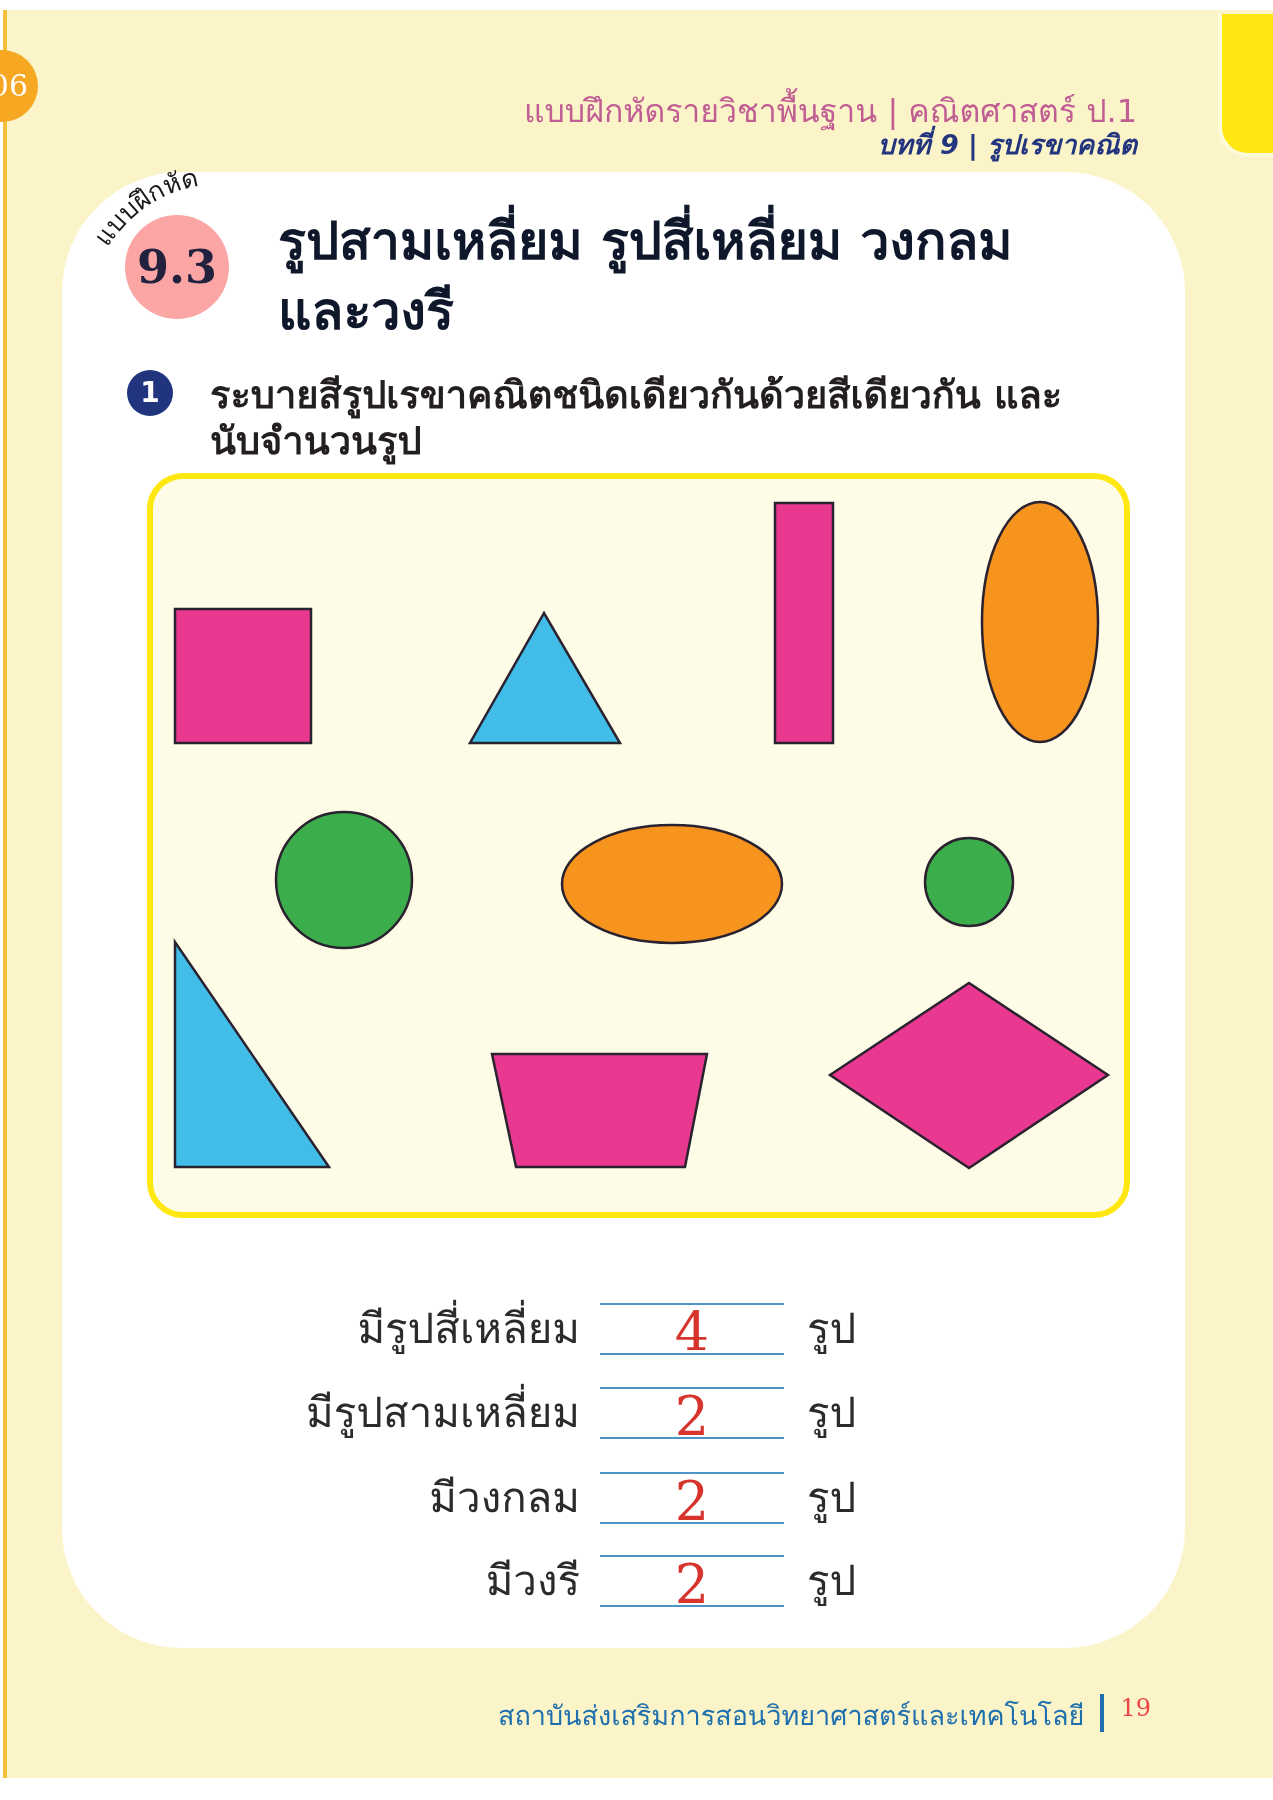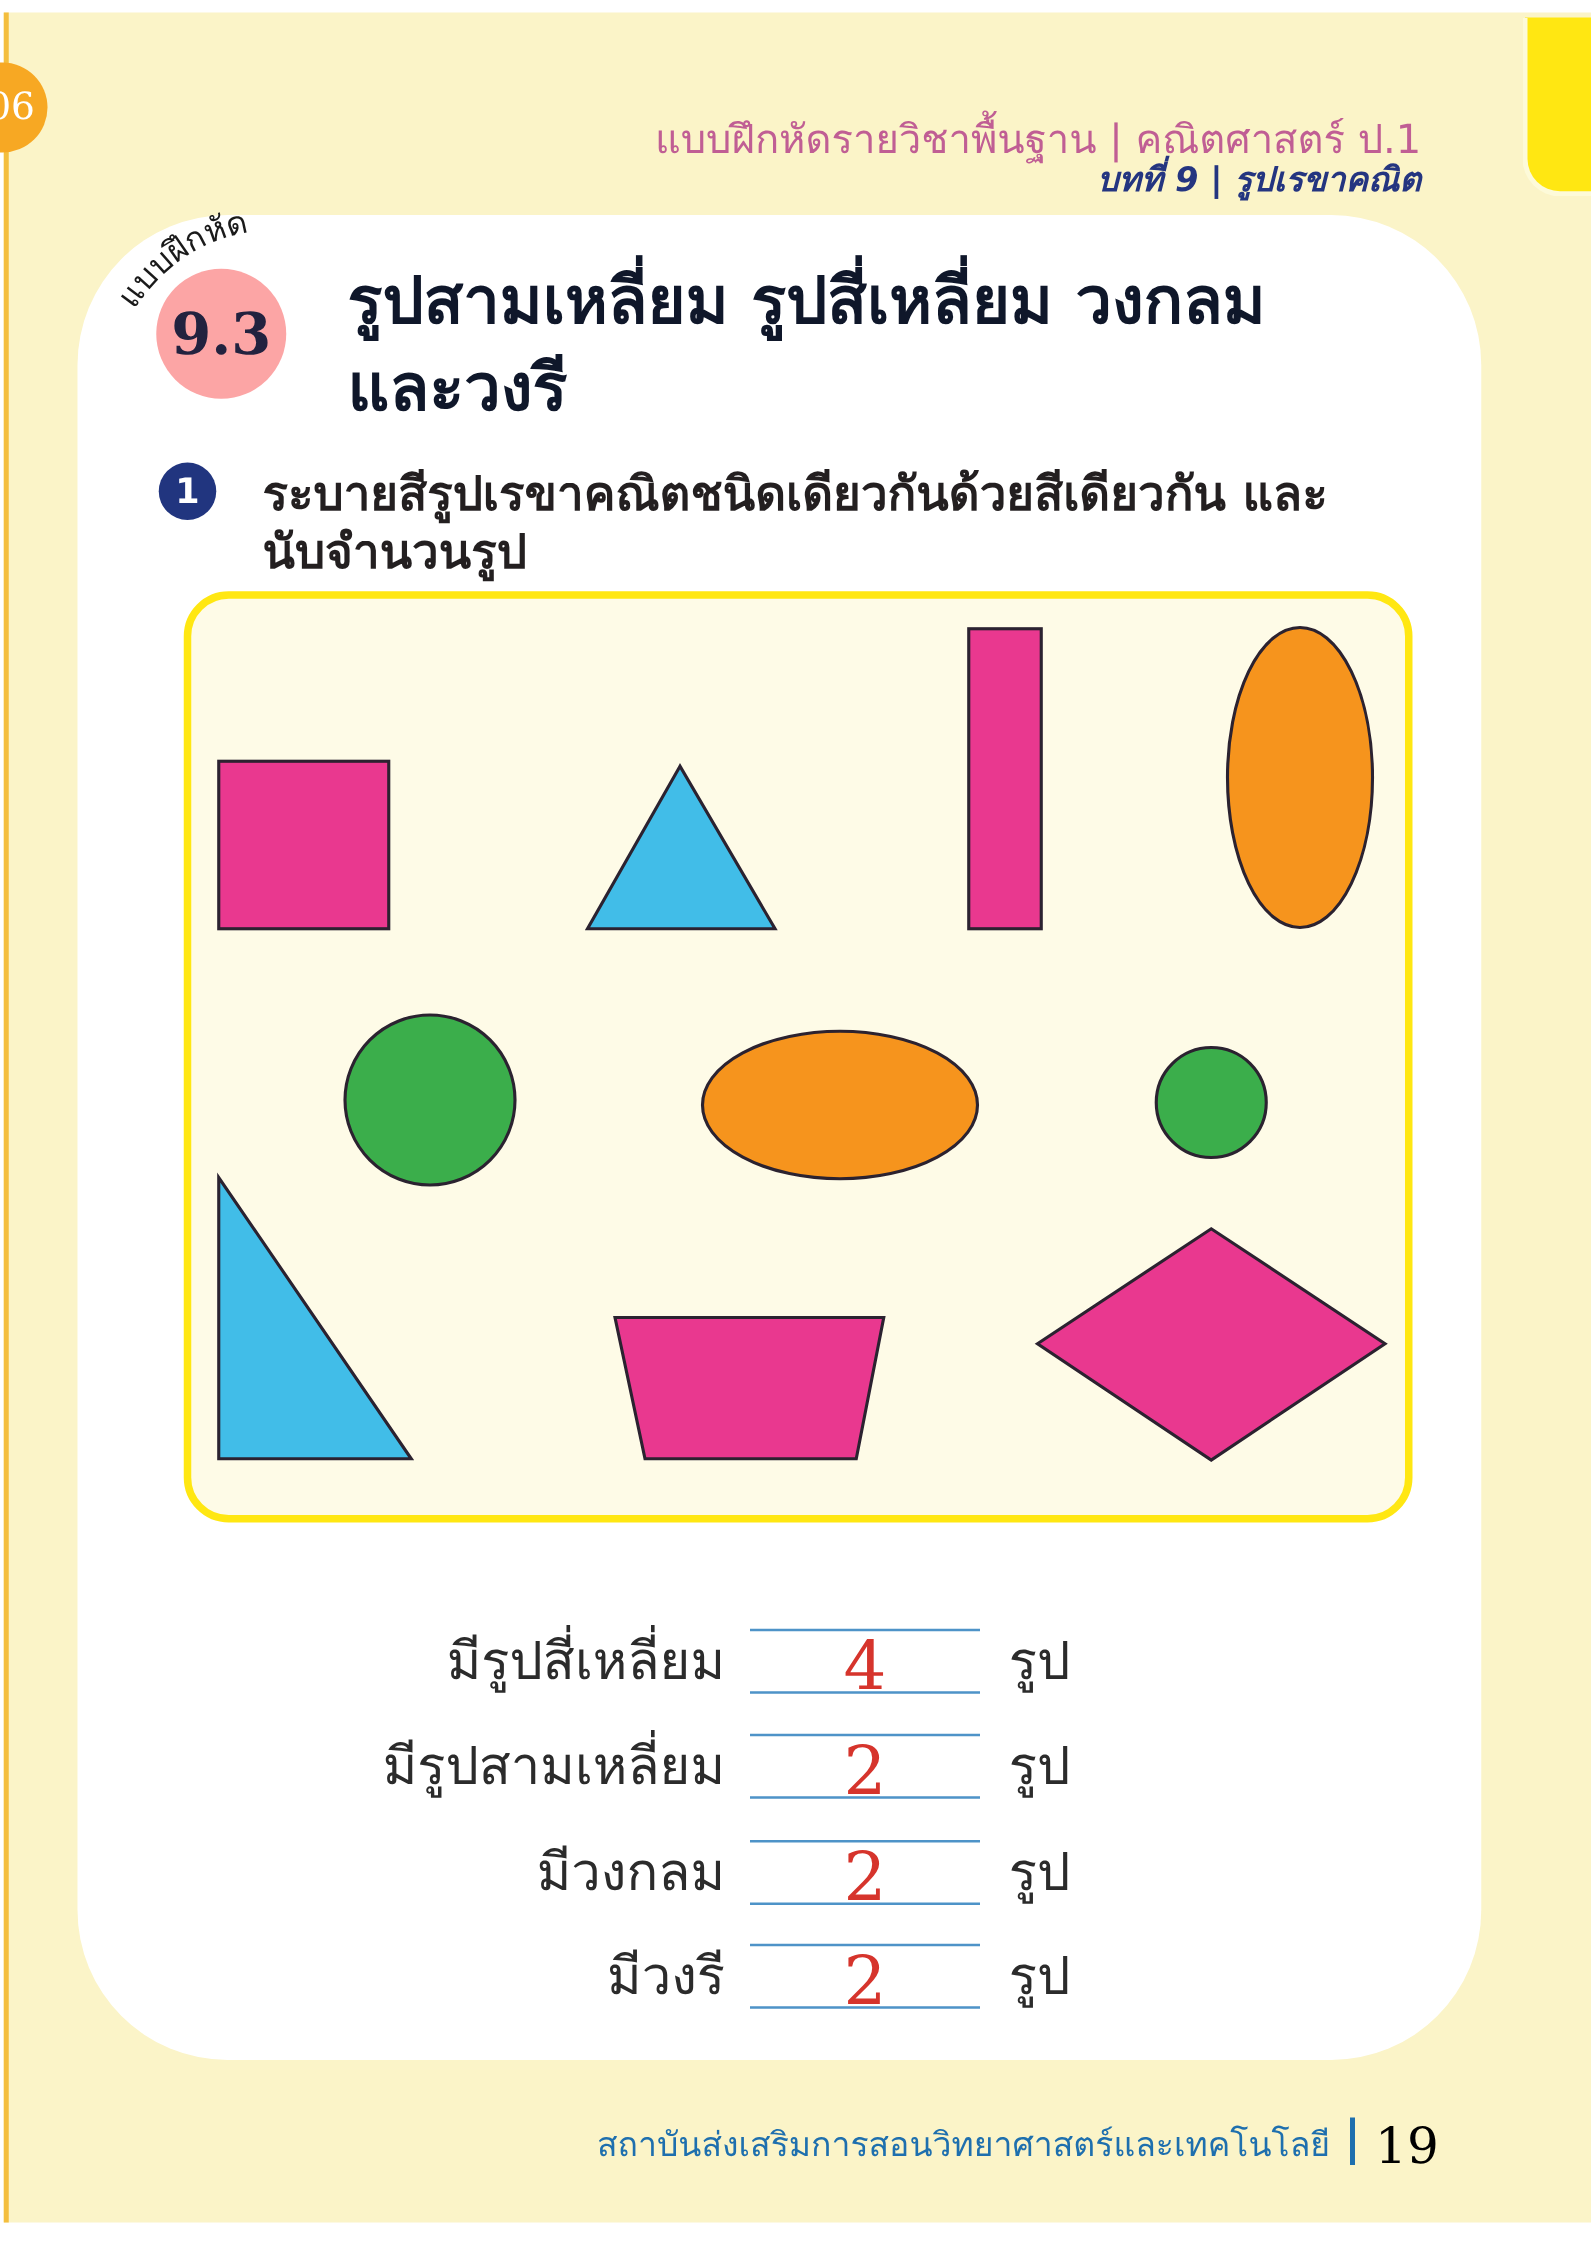--- a/index.html
+++ b/index.html
@@ -58,21 +58,21 @@
                  text-align:center; }
   .answer-value { font-family:"DejaVu Serif","Liberation Serif",serif; font-size:54px;
                   color:#D6342C; line-height:56px; }
   .answer-unit { position:absolute; left:807px; width:120px; height:52px; line-height:52px;
                  font-size:42px; color:#2B2B2B; }
 
   
   .footer { position:absolute; top:1694px; right:122px; display:flex; align-items:flex-start; gap:16px; }
   .footer-publisher { color:#1E6FAE; font-size:27px; }
   .footer-bar { width:4px; height:38px; background:#1E6FAE; }
-  .footer-page { color:#000000; font-family:"DejaVu Serif","Liberation Serif",serif; font-size:40px; }
+  .footer-page { color:#ef4444; font-family:"DejaVu Serif","Liberation Serif",serif; font-size:24px; }
 </style>
 </head>
 <body>
 
 <div id="page">
 
   <div class="paper-bg"></div>
   <div class="left-edge-strip"></div>
   <div class="corner-tab"></div>
 

